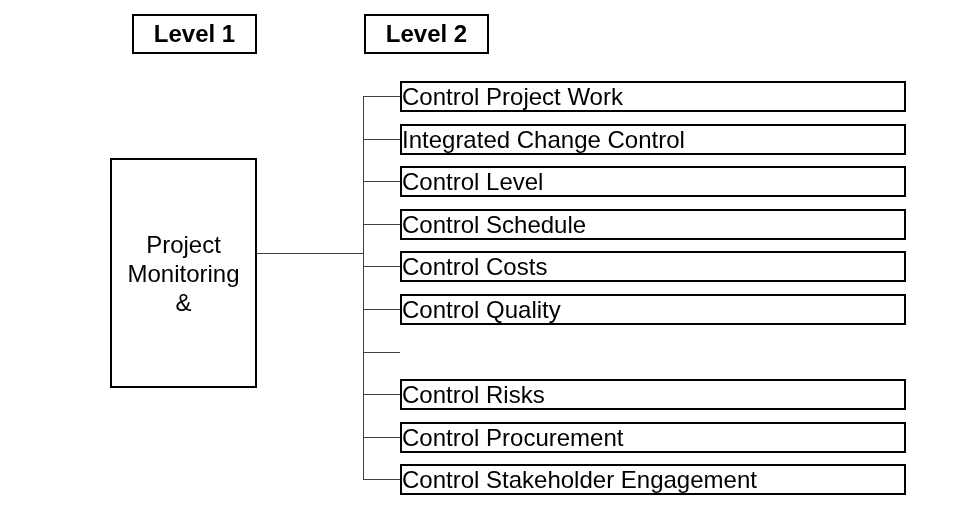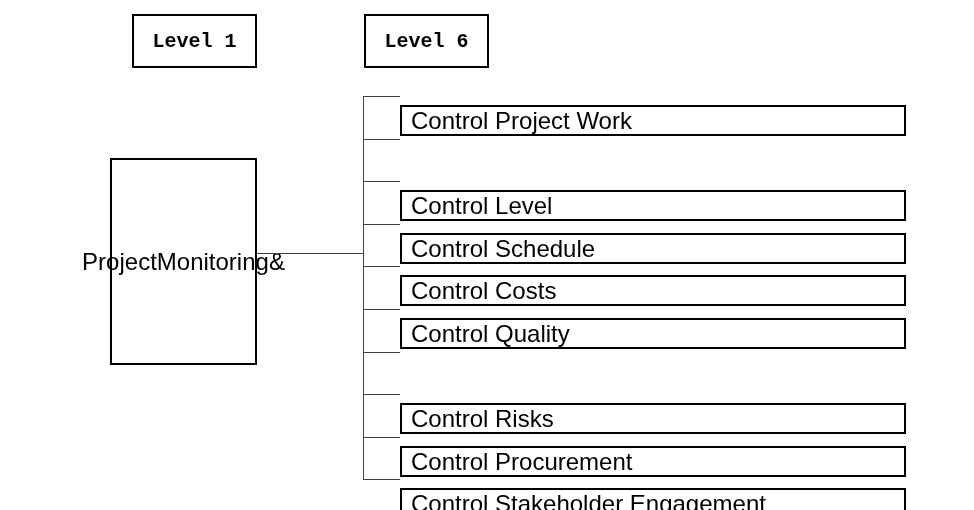--- a/index.html
+++ b/index.html
@@ -17,59 +17,57 @@
     color:var(--text);
     overflow:hidden;
   }
   .box{
     position:absolute;
     background:var(--bg);
     border:2px solid var(--border);
     box-sizing:border-box;
   }
   .header-box{
-    width:125px;height:54px;top:14px;
+    width:125px;height:40px;top:14px;
     display:flex;align-items:center;justify-content:center;
-    font-size:20px;font-weight:bold;font-family:Liberation Mono, monospace;
+    font-size:24px;font-weight:bold;
   }
   .header-level1{left:132px;}
   .header-level2{left:364px;}
   .root-box{
-    left:110px;top:158px;width:147px;height:207px;
-    display:flex;flex-direction:row;align-items:center;justify-content:center;
+    left:110px;top:158px;width:147px;height:230px;
+    display:flex;flex-direction:column;align-items:center;justify-content:center;
     font-size:24px;line-height:29px;text-align:center;
   }
   .item{
     left:400px;width:506px;height:31px;
     display:flex;align-items:center;
-    padding-left:9px;
     font-size:24px;
     white-space:nowrap;
-    margin-top:24px;
   }
   .line{
     position:absolute;
     background:var(--connector);
   }
   .h-line{height:1px;}
   .v-line{width:1px;}
   .trunk{left:363px;top:96px;height:384px;}
   .root-connector{left:257px;top:253px;width:106px;}
   .stub{left:363px;width:37px;}
 </style>
 </head>
 <body>
 
 <div class="canvas">
 
   <div class="box header-box header-level1">
     <span>Level 1</span>
   </div>
   <div class="box header-box header-level2">
-    <span>Level 6</span>
+    <span>Level 2</span>
   </div>
 
   <div class="box root-box">
     <span>Project</span>
     <span>Monitoring</span>
     <span>&amp;</span>
   </div>
 
   <div class="line h-line root-connector"></div>
   <div class="line v-line trunk"></div>
@@ -79,20 +77,23 @@
   <div class="line h-line stub" style="top:224px"></div>
   <div class="line h-line stub" style="top:266px"></div>
   <div class="line h-line stub" style="top:309px"></div>
   <div class="line h-line stub" style="top:352px"></div>
   <div class="line h-line stub" style="top:394px"></div>
   <div class="line h-line stub" style="top:437px"></div>
   <div class="line h-line stub" style="top:479px"></div>
 
   <div class="box item" style="top:81px">
     <span>Control Project Work</span>
+  </div>
+  <div class="box item" style="top:124px">
+    <span>Integrated Change Control</span>
   </div>
   <div class="box item" style="top:166px">
     <span>Control Level</span>
   </div>
   <div class="box item" style="top:251px">
     <span>Control Costs</span>
   </div>
   <div class="box item" style="top:209px">
     <span>Control Schedule</span>
   </div>

